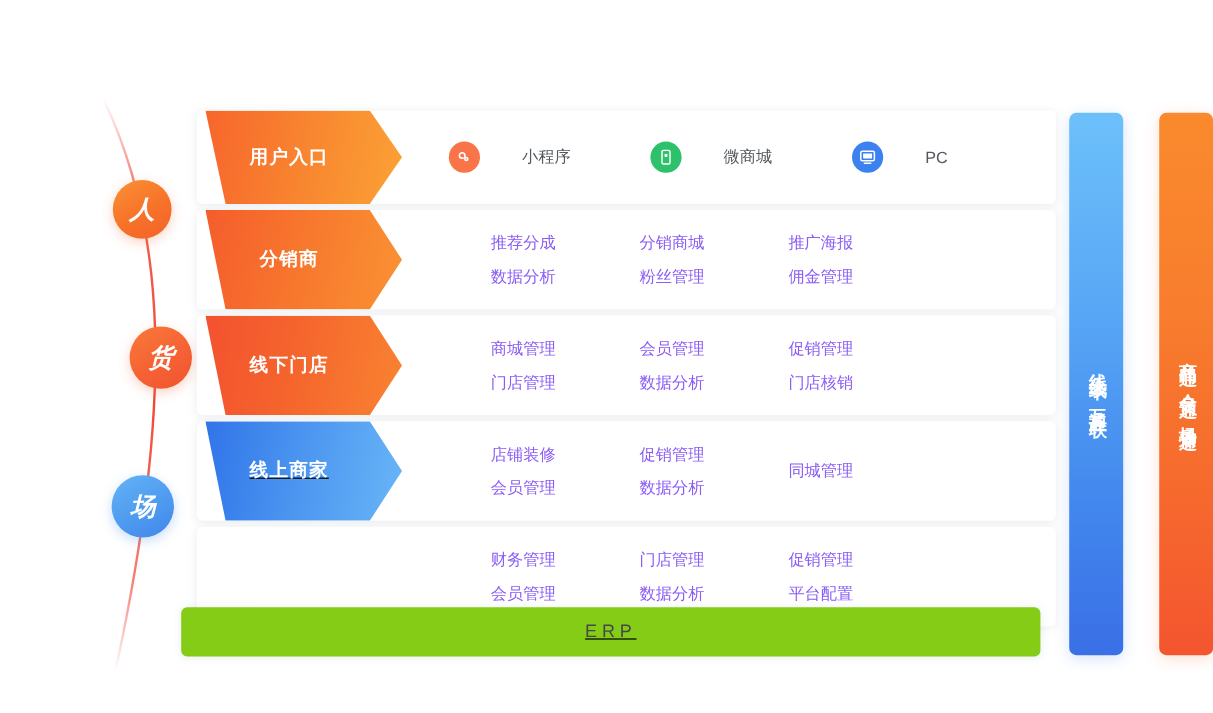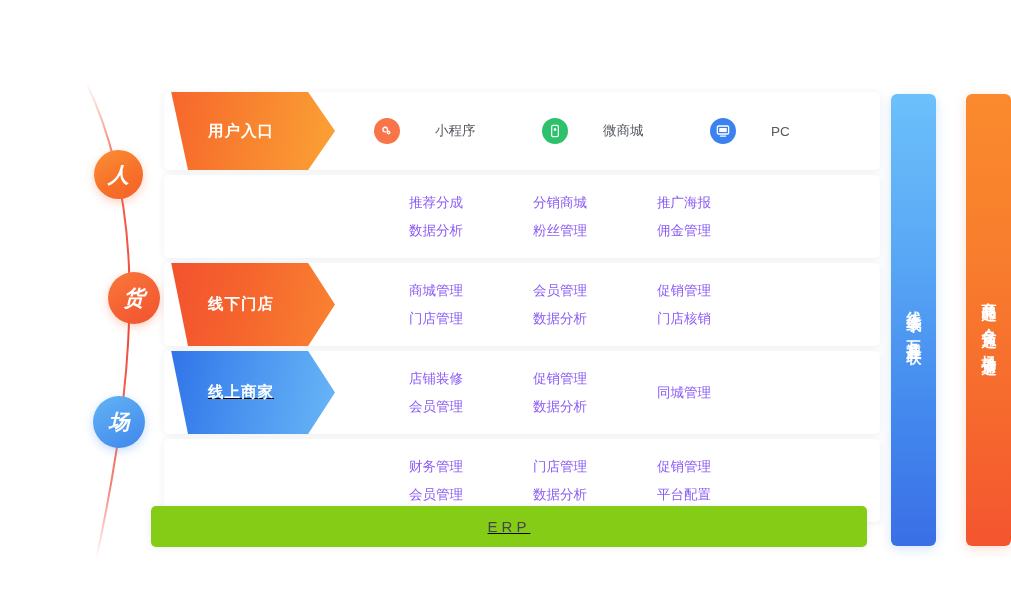--- a/index.html
+++ b/index.html
@@ -280,20 +280,23 @@
             </svg>
           </span>
           <span class="entry-label">PC</span>
         </div>
 
       </div>
     </div>
 
     <div class="row row-2">
       <div class="row-card"></div>
+      <div class="arrow arrow-o2">
+        <span class="arrow-label">分销商</span>
+      </div>
       <div class="cols">
         <div class="col">
           <span class="cell">推荐分成</span>
           <span class="cell">数据分析</span>
         </div>
         <div class="col">
           <span class="cell">分销商城</span>
           <span class="cell">粉丝管理</span>
         </div>
         <div class="col">

